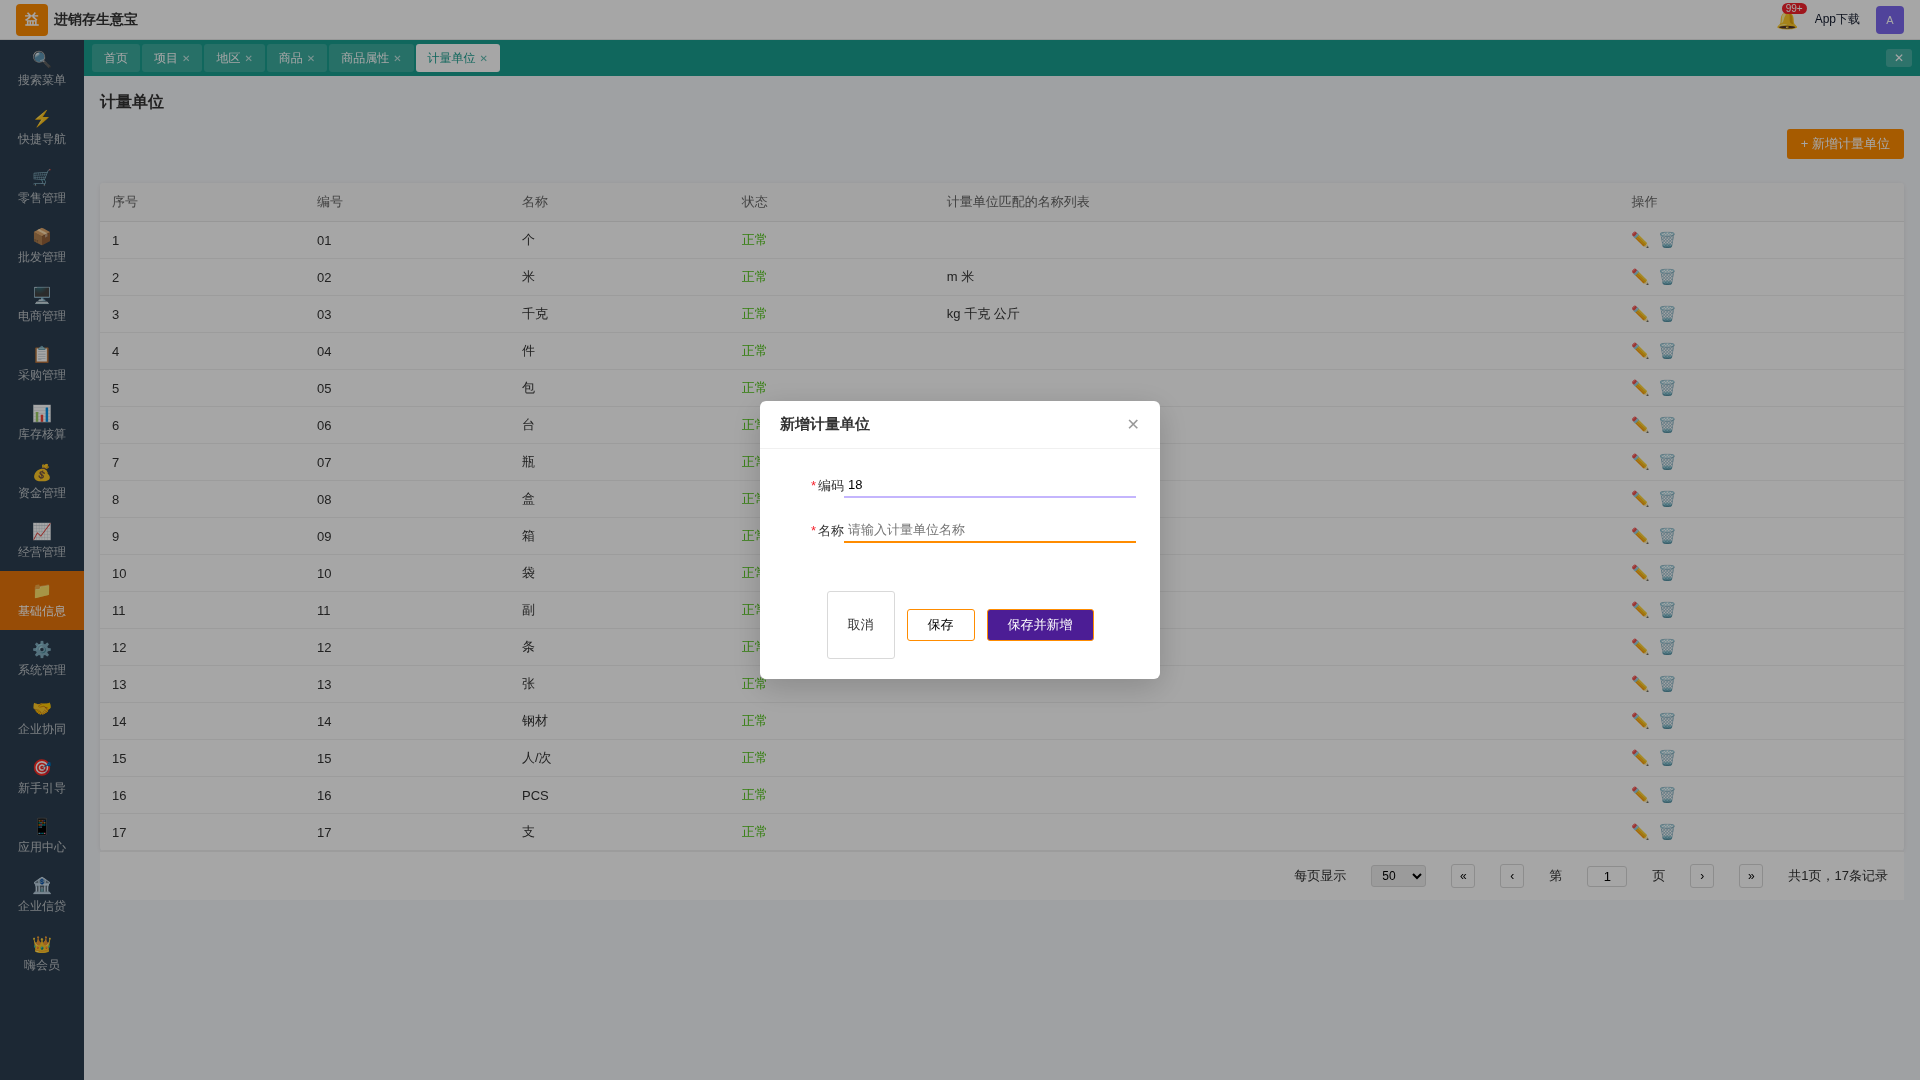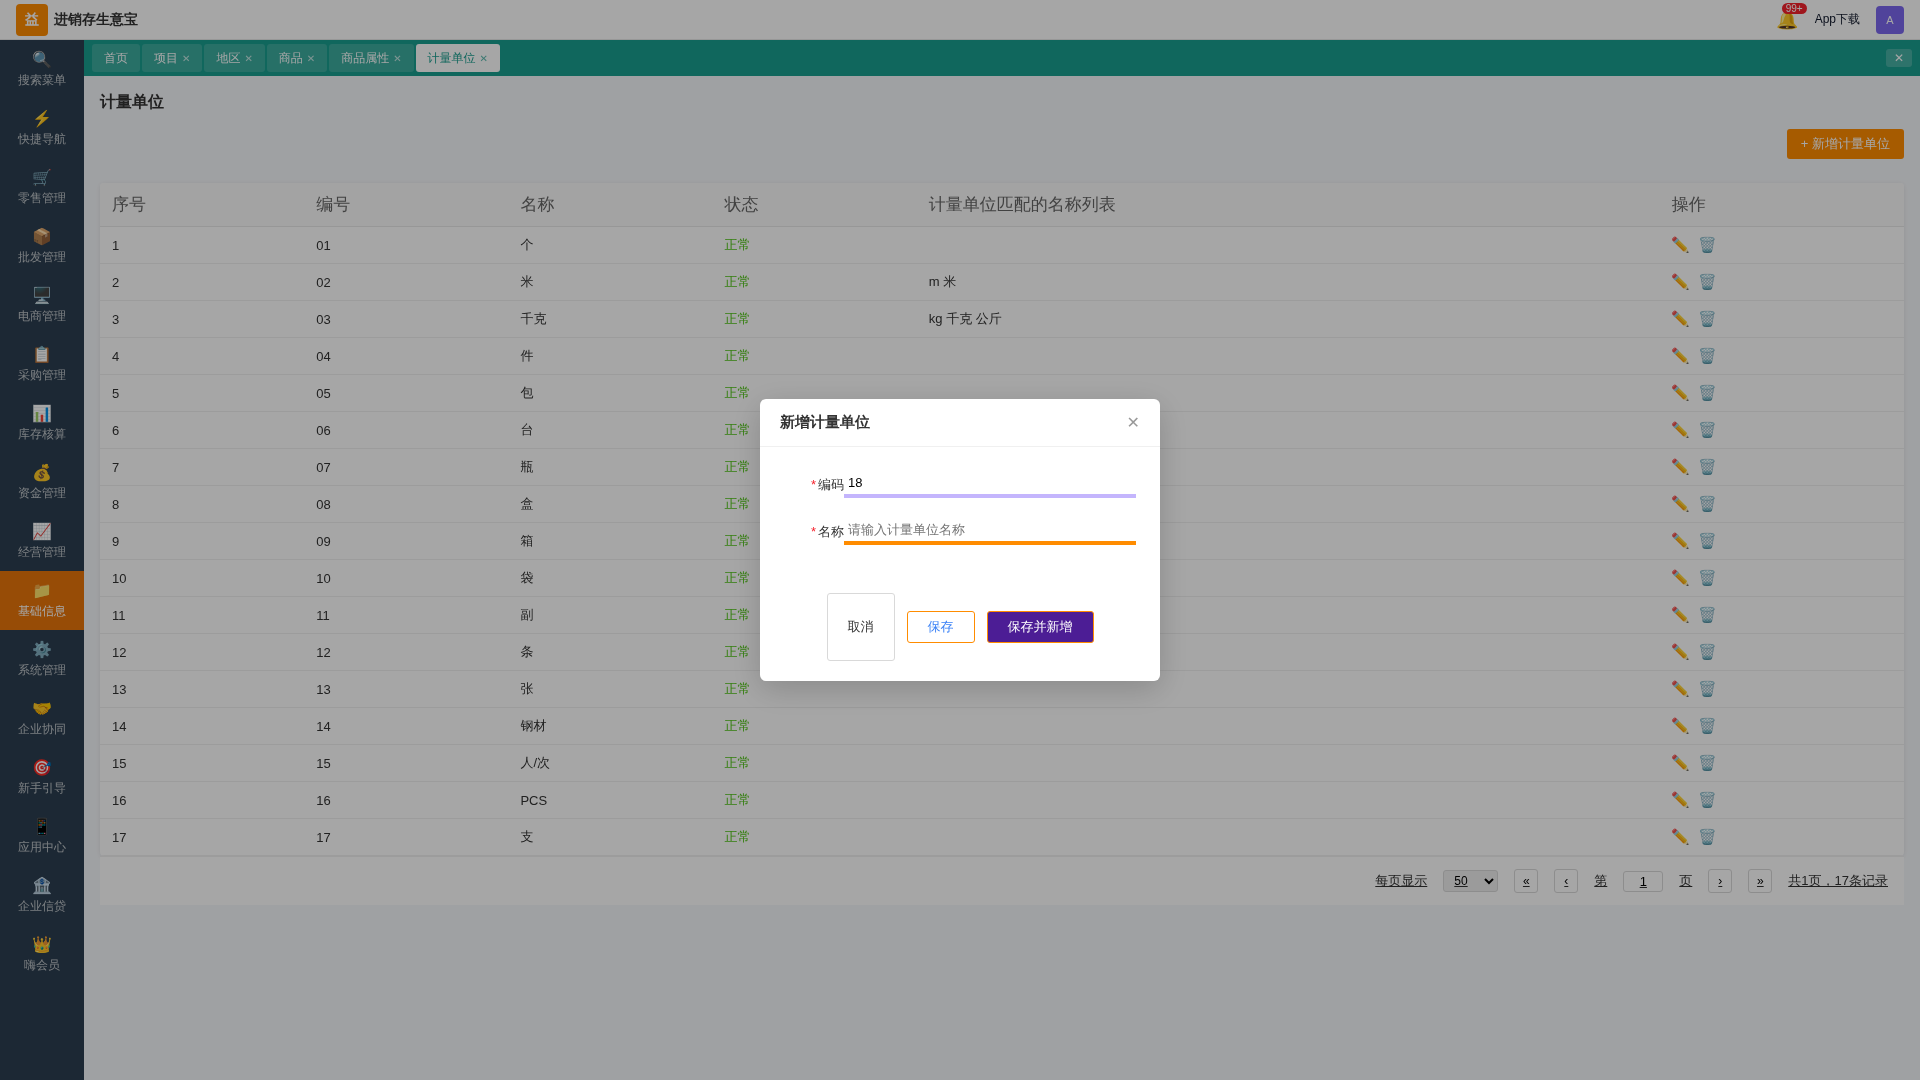--- a/index.html
+++ b/index.html
@@ -39,48 +39,48 @@
     
     .page-content { flex: 1; padding: 16px; overflow-y: auto; background: #f5f7fa; }
     .page-title { font-size: 16px; font-weight: bold; color: #333; margin-bottom: 16px; }
 
     
     .table-toolbar { display: flex; justify-content: flex-end; margin-bottom: 24px; }
     .btn-primary { background: #ff8c00; color: #fff; border: none; padding: 6px 14px; border-radius: 3px; cursor: pointer; font-size: 13px; }
 
     
     .data-table { width: 100%; border-collapse: collapse; background: #fff; border-radius: 4px; overflow: hidden; box-shadow: 0 1px 4px rgba(0,0,0,0.08); }
-    .data-table th { background: #fafafa; border-bottom: 1px solid #e8e8e8; padding: 10px 12px; text-align: left; color: #666; font-weight: 500; font-size: 17px; }
+    .data-table th { background: #fafafa; border-bottom: 1px solid #e8e8e8; padding: 10px 12px; text-align: left; color: #666; font-weight: 500; font-size: 13px; }
     .data-table td { border-bottom: 1px solid #f0f0f0; padding: 9px 12px; color: #333; font-size: 13px; }
     .status-normal { color: #52c41a; text-align: center; }
     .action-icons { display: flex; gap: 8px; }
     .action-icon { color: #1890ff; cursor: pointer; font-size: 15px; }
     .action-icon.delete { color: #999; }
 
     
-    .pagination { display: flex; align-items: center; justify-content: flex-end; padding: 12px 16px; gap: 16px; background: #fff; border-top: 1px solid #f0f0f0; font-size: 13px; text-decoration: underline; }
+    .pagination { display: flex; align-items: center; justify-content: flex-end; padding: 12px 16px; gap: 25px; background: #fff; border-top: 1px solid #f0f0f0; font-size: 13px; }
     .pagination select { border: 1px solid #d9d9d9; border-radius: 3px; padding: 2px 6px; font-size: 12px; }
     .pagination-btn { width: 24px; height: 24px; border: 1px solid #d9d9d9; background: #fff; border-radius: 3px; cursor: pointer; font-size: 12px; display: flex; align-items: center; justify-content: center; }
     .page-input { width: 40px; border: 1px solid #d9d9d9; border-radius: 3px; padding: 2px 4px; text-align: center; font-size: 13px; }
 
     
     .modal-overlay { position: fixed; inset: 0; background: rgba(0,0,0,0.35); display: flex; align-items: center; justify-content: center; z-index: 1000; }
     .modal { background: #fff; border-radius: 6px; box-shadow: 0 8px 32px rgba(0,0,0,0.18); width: 400px; overflow: hidden; }
     .modal-header { display: flex; justify-content: space-between; padding: 14px 20px; border-bottom: 1px solid #f0f0f0; }
     .modal-title { font-size: 15px; font-weight: bold; color: #333; }
     .modal-close { cursor: pointer; color: #999; font-size: 16px; background: none; border: none; }
     .modal-body { padding: 24px 24px 16px; }
     .form-row { display: flex; align-items: center; margin-bottom: 20px; }
     .form-label { width: 60px; text-align: right; color: #333; font-size: 13px; flex-shrink: 0; }
     .form-label .required { color: #f5222d; margin-right: 2px; }
-    .form-input { flex: 1; border: none; border-bottom: 4px solid #c4b5fd; padding: 4px 4px; font-size: 13px; outline: none; }
+    .form-input { flex: 1; border: none; border-bottom: 2px solid #c4b5fd; padding: 4px 4px; font-size: 13px; outline: none; }
     .form-input.active-input { border-bottom-color: #ff8c00; }
     .modal-footer { display: flex; align-items: center; justify-content: center; gap: 12px; padding: 12px 20px 20px; }
     .btn-cancel { background: #fff; border: 1px solid #d9d9d9; color: #333; padding: 24px 20px; border-radius: 3px; cursor: pointer; font-size: 13px; }
-    .btn-save { background: #fff; border: 1px solid #ff8c00; color: #3b82f6; padding: 6px 20px; border-radius: 3px; cursor: pointer; font-size: 13px; }
+    .btn-save { background: #fff; border: 1px solid #ff8c00; color: #000000; padding: 6px 20px; border-radius: 3px; cursor: pointer; font-size: 13px; }
     .btn-save-new { background: #4c1d95; border: 1px solid #ff8c00; color: #fff; padding: 6px 20px; border-radius: 3px; cursor: pointer; font-size: 13px; }
   </style>
 </head>
 <body>
 
 <div class="topbar">
   <div class="topbar-left">
     <div class="logo-area">
       <div class="logo-icon">益</div>
       <span class="logo-text">进销存生意宝</span>

